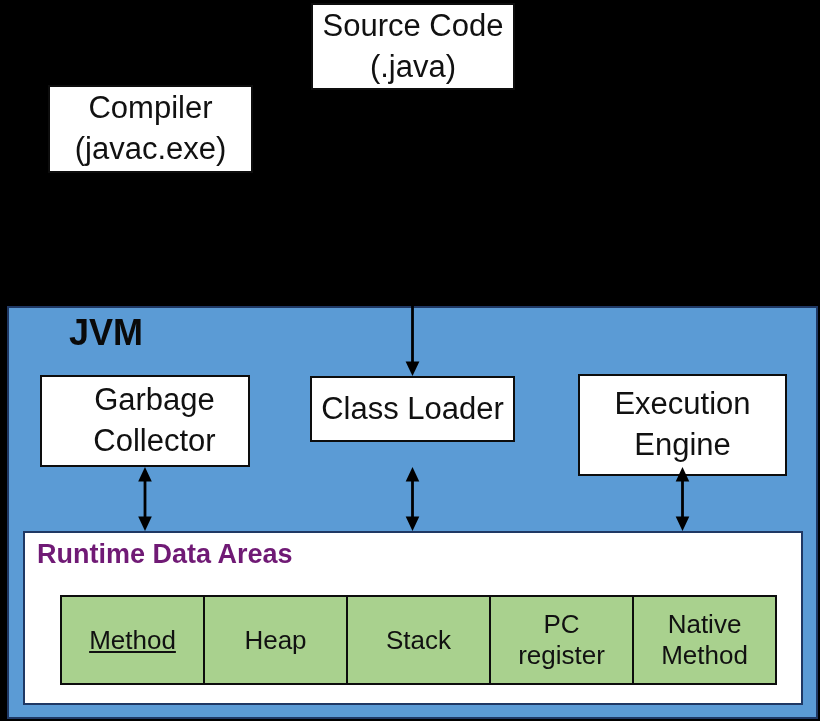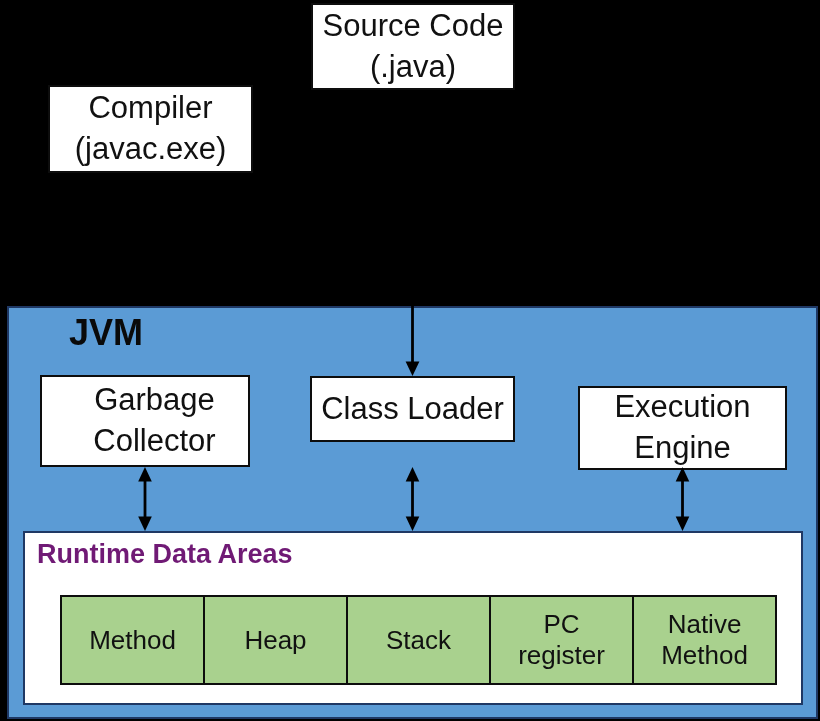--- a/index.html
+++ b/index.html
@@ -23,33 +23,33 @@
   #source-box{left:311px;top:3px;width:204px;height:87px;}
   #compiler-box{left:48px;top:85px;width:205px;height:88px;}
   #bytecode-box{left:312px;top:175px;width:201px;height:88px;}
   #jvm-box{
     position:absolute;left:7px;top:306px;width:811px;height:413px;
     background:var(--jvm-fill);border:2px solid var(--jvm-border);
   }
   #jvm-label{position:absolute;left:12px;top:4px;font-size:36px;font-weight:bold;color:#0a0a0a;margin-left:48px;}
   #gc-box{left:31px;top:67px;width:210px;height:92px;padding-left:19px;}
   #cl-box{left:301px;top:68px;width:205px;height:66px;}
-  #ee-box{left:569px;top:78px;width:209px;height:84px;}
+  #ee-box{left:569px;top:66px;width:209px;height:102px;}
   #runtime-box{
     position:absolute;left:14px;top:223px;width:780px;height:174px;
     background:var(--node-fill);border:2px solid var(--jvm-border);
   }
   #runtime-label{position:absolute;left:12px;top:6px;font-size:27px;font-weight:bold;color:#701a75;}
   #cells-row{position:absolute;left:23px;top:62px;width:729px;height:90px;display:flex;}
   .cell{
     flex:1;background:var(--cell-fill);border:2px solid var(--cell-border);
     margin-left:-2px;display:flex;align-items:center;justify-content:center;
     text-align:center;font-size:26px;line-height:1.18;padding:0 12px;white-space:pre-line;
   }
-  .cell:first-child{margin-left:12px;}
+  .cell:first-child{margin-left:12px;text-decoration:underline;}
   #arrows{position:absolute;left:0;top:0;width:820px;height:721px;pointer-events:none;}
 </style>
 </head>
 <body>
 
 <div id="canvas">
 
   <div class="node" id="source-box">Source Code
 (.java)</div>
 

